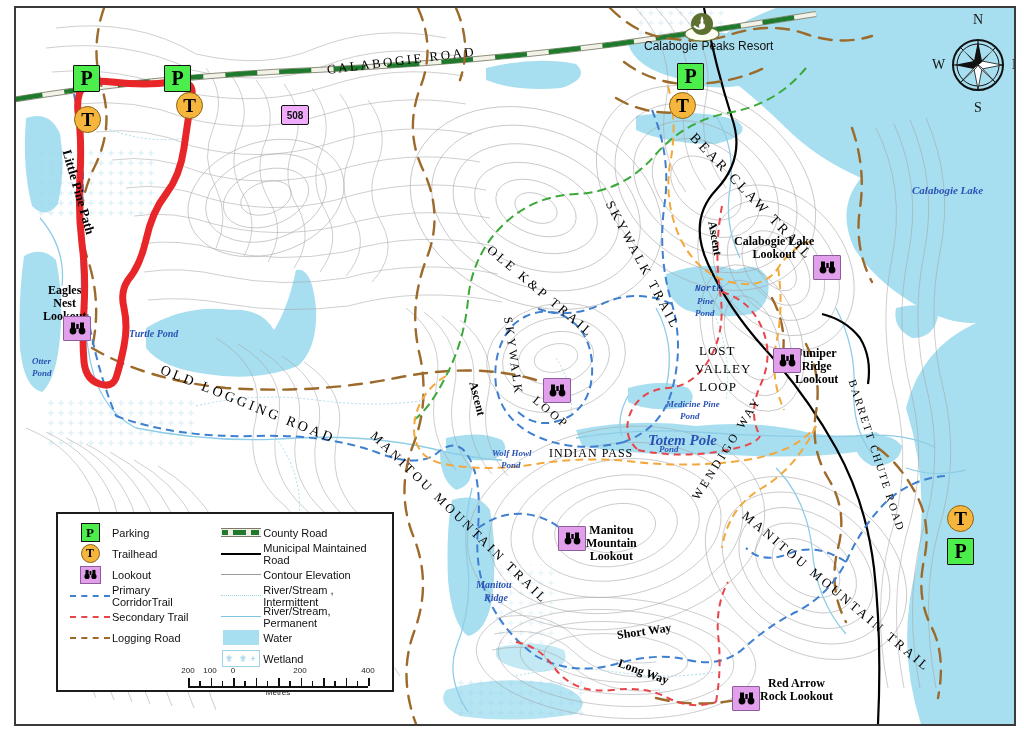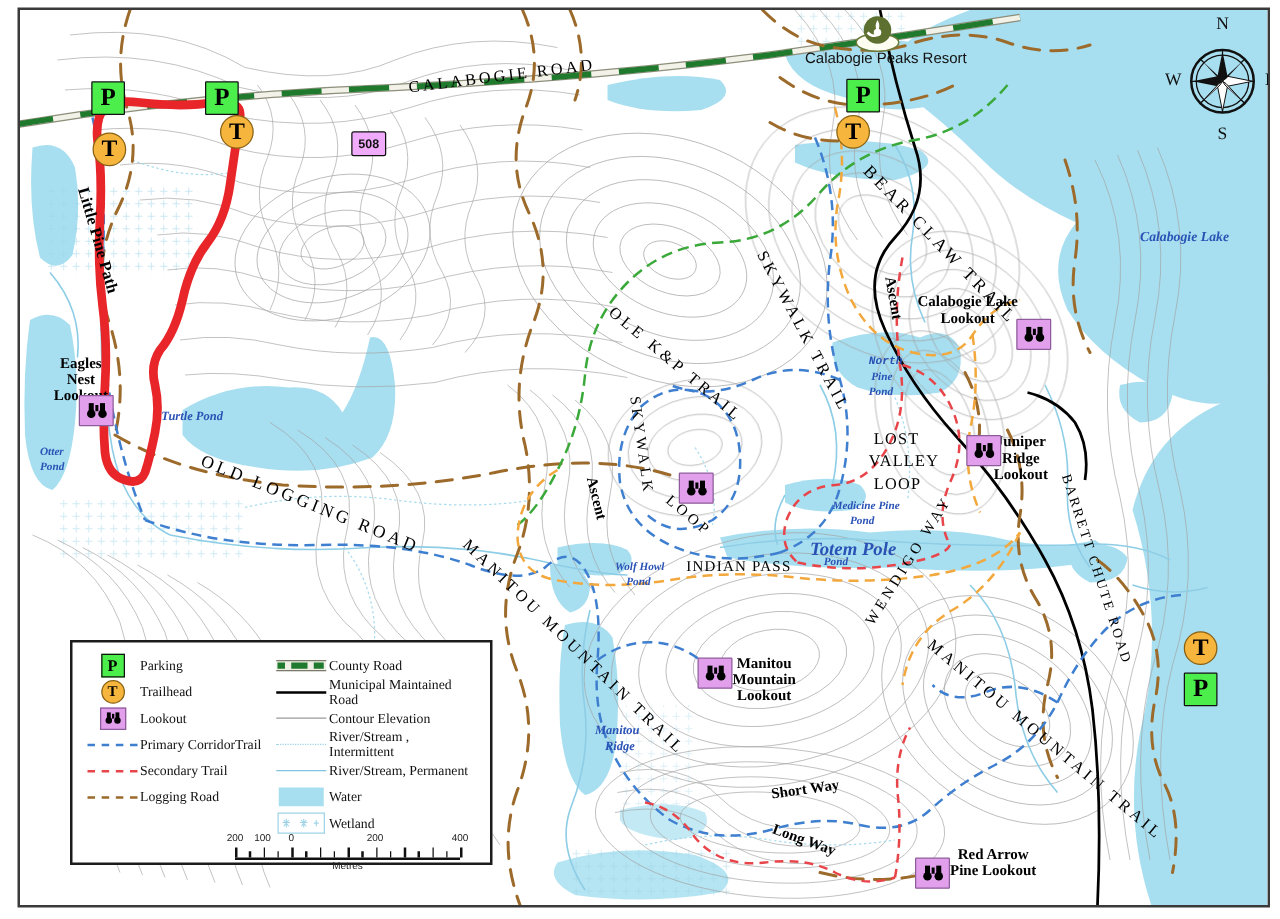--- a/index.html
+++ b/index.html
@@ -16,21 +16,21 @@
   .m-trail{width:25px;height:25px;background:#f6b63e;border:1px solid #8a6112;border-radius:50%;font-size:19px;}
   .m-look{width:26px;height:23px;background:#e2a0ec;border:1px solid #8e5c9b;border-radius:1px;}
   .m-look svg{display:block;}
   #legend{position:absolute;left:40px;top:504px;width:338px;height:180px;background:#fff;border:2px solid #1c1c1c;box-sizing:border-box;padding:8px 10px;}
   .lg-cols{display:flex;gap:6px;}
   .lg-col{display:flex;flex-direction:column;}
   .lg-col.left{width:150px;}
   .lg-col.right{width:168px;}
   .lg-row{display:flex;align-items:center;height:21px;}
   .lg-sym{width:44px;display:flex;align-items:center;justify-content:center;flex:0 0 44px;}
-  .lg-txt{font-size:11px;color:#111;font-family:Liberation Serif, serif;}
+  .lg-txt{font-size:11px;color:#111;font-family:Liberation Sans, sans-serif;}
   .sym-park{width:17px;height:17px;background:#4cee4c;border:1px solid #111;font:bold 13px "Liberation Serif",serif;display:flex;align-items:center;justify-content:center;}
   .sym-trail{width:17px;height:17px;background:#f6b63e;border:1px solid #8a6112;border-radius:50%;font:bold 12px "Liberation Serif",serif;display:flex;align-items:center;justify-content:center;}
   .sym-look{width:19px;height:16px;background:#e2a0ec;border:1px solid #8e5c9b;display:flex;align-items:center;justify-content:center;}
   .dashline{width:40px;height:0;border-top:2px dashed;}
   .solidline{width:40px;height:0;border-top:1px solid;}
   .thickline{width:40px;height:0;border-top:2px solid #000;}
   .dotline{width:40px;height:0;border-top:1px dotted #9fd4e8;}
   .sym-county{width:40px;height:7px;background:#efefe6;border-top:1px solid #7a7a6a;border-bottom:1px solid #7a7a6a;position:relative;}
   .sym-county i{position:absolute;top:1px;height:5px;background:#1f7a2e;display:block;}
   .sym-water{width:36px;height:15px;background:#a8dff0;}
@@ -408,21 +408,21 @@
           <div>Ridge</div>
           <div>Lookout</div>
         </div>
         <div class="lbl feat-lbl" style="left: 570px; top: 516px; font-size: 12px;">
           <div>Manitou</div>
           <div>Mountain</div>
           <div>Lookout</div>
         </div>
         <div class="lbl feat-lbl" style="left: 744px; top: 669px; font-size: 12px;">
           <div>Red Arrow</div>
-          <div>Pine Lookout</div>
+          <div>Rock Lookout</div>
         </div>
       </div>
     <div id="trail-label-layer">
         <div class="lbl trail-lbl" style="left: 310px; top: 54px; font-size: 13px; letter-spacing: 2.5px; transform: rotate(-7deg); transform-origin: left top; font-weight: normal;">CALABOGIE ROAD</div>
         <div class="lbl trail-lbl" style="left: 682px; top: 122px; font-size: 14px; letter-spacing: 3px; transform: rotate(46deg); transform-origin: left top; font-weight: normal;">BEAR CLAW TRAIL</div>
         <div class="lbl trail-lbl" style="left: 478px; top: 234px; font-size: 13px; letter-spacing: 3px; transform: rotate(40deg); transform-origin: left top; font-weight: normal;">OLE K&amp;P TRAIL</div>
         <div class="lbl trail-lbl" style="left: 600px; top: 190px; font-size: 13px; letter-spacing: 3px; transform: rotate(62deg); transform-origin: left top; font-weight: normal;">SKYWALK TRAIL</div>
         <div class="lbl trail-lbl" style="left: 499px; top: 308px; font-size: 12px; letter-spacing: 3px; transform: rotate(82deg); transform-origin: left top; font-weight: normal;">SKYWALK</div>
         <div class="lbl trail-lbl" style="left: 523px; top: 385px; font-size: 12px; letter-spacing: 3px; transform: rotate(40deg); transform-origin: left top; font-weight: normal;">LOOP</div>
         <div class="lbl trail-lbl" style="left: 683px; top: 335px; font-size: 13px; letter-spacing: 1px; transform: rotate(0deg); transform-origin: left top; font-weight: normal;">LOST</div>

